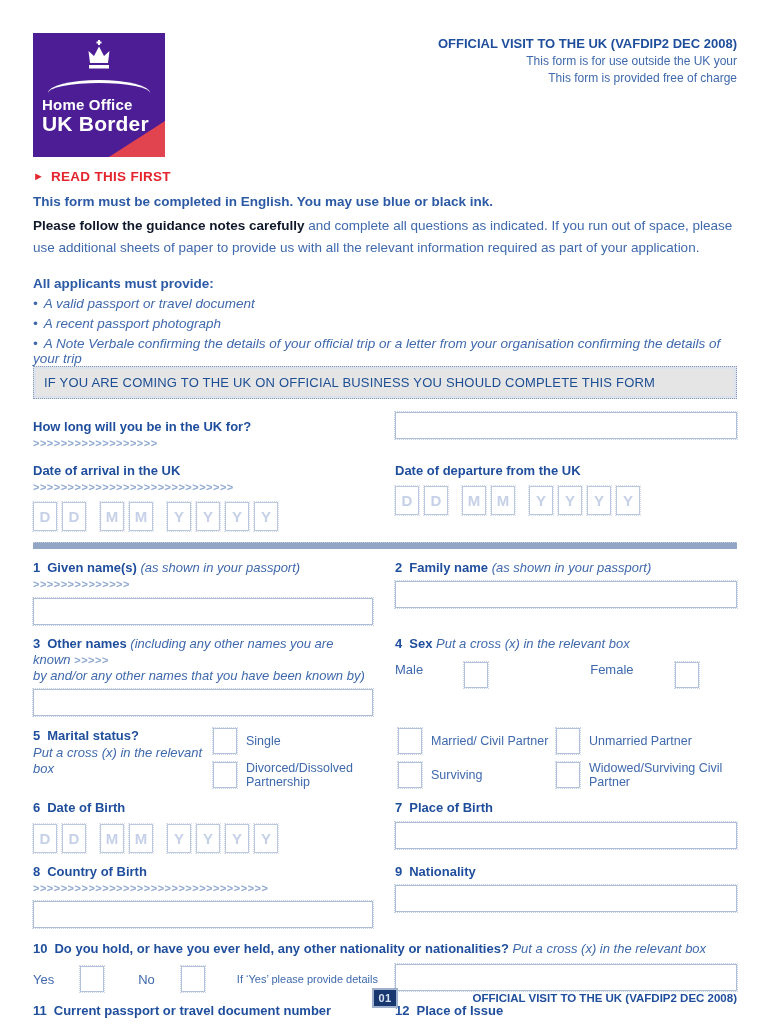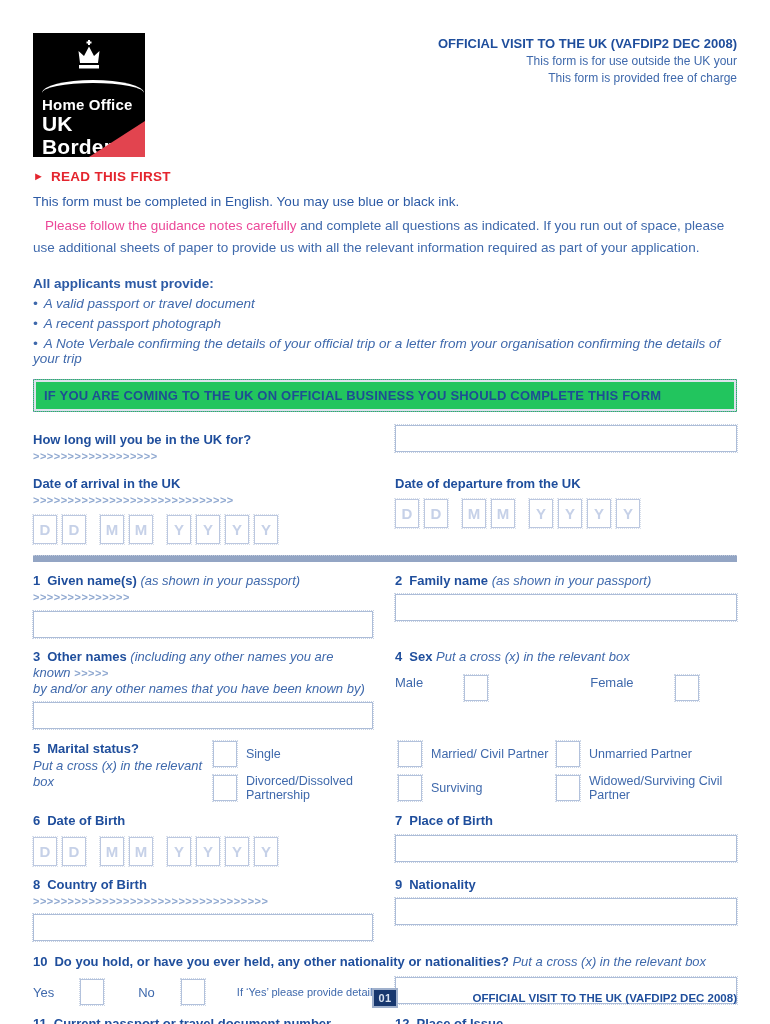--- a/index.html
+++ b/index.html
@@ -5,47 +5,47 @@
   * { margin:0; padding:0; box-sizing:border-box; }
   html,body { background:#e9e9e9; }
   .page {
     width:770px; height:1024px; background:#ffffff; position:relative;
     font-family:"Liberation Sans", sans-serif; padding:33px; overflow:hidden;
     margin:0 auto;
   }
   
   .header { display:flex; justify-content:space-between; align-items:flex-start; }
   .logo {
-    width:112px; height:124px; background:#000000; color:#fff;
+    width:132px; height:124px; background:#4c1d95; color:#fff;
     position:relative; padding:6px 9px; overflow:hidden; flex:0 0 auto;
   }
   .crown-wrap { text-align:center; height:36px; }
   .logo-arc { width:102px; height:13px; border-top:3px solid #fff;
     border-radius:50% 50% 0 0 / 100% 100% 0 0; margin:5px auto 3px; }
   .logo-dept { font-size:15px; font-weight:bold; letter-spacing:0.2px; }
   .logo-big { font-size:21px; font-weight:bold; line-height:1.08; letter-spacing:0.2px; }
   .logo-tri { position:absolute; right:0; bottom:0; width:0; height:0;
     border-bottom:36px solid #e2444f; border-left:56px solid transparent; }
   .header-text { text-align:right; padding-top:3px; }
   .h-title { font-size:13px; font-weight:bold; color:#1f4e9c; }
   .h-sub { font-size:12px; color:#3f69ac; margin-top:3px; }
   
   .read-first { margin-top:10px; }
   .rf-arrow { color:#e4252e; font-size:11px; margin-right:7px; vertical-align:1px; }
   .rf-label { color:#e4252e; font-size:13.5px; font-weight:bold; letter-spacing:0.3px; }
-  .bold-line { margin-top:9px; font-size:13.5px; font-weight:normal; color:#2c5aa5; }
+  .bold-line { margin-top:9px; font-size:13.5px; font-weight:bold; color:#2c5aa5; }
   .para { margin-top:6px; font-size:13.5px; color:#3f69ac; line-height:1.6; }
-  .para .b { font-weight:normal; color:#ec4899;margin-left:12px; }
+  .para .b { font-weight:bold; color:#0f172a; }
   .provide-heading { margin-top:18px; font-size:13.5px; font-weight:bold; color:#2c5aa5; }
   .bullet { margin-top:5px; font-size:13.5px; color:#3f69ac;font-style:italic; }
   .bullet .dot { margin-right:6px; }
   
-  .banner { margin-top:13px; background:#22c55e; border:1px dotted #8096ba;
+  .banner { background:#e5e5e5; border:1px dotted #8096ba;
     box-shadow:inset 0 0 0 2px #dde3ec; padding:8px 10px;
-    font-size:13px; font-weight:bold; color:#1d4e93; letter-spacing:0.2px; }
+    font-size:13px; font-weight:normal; color:#1d4e93; letter-spacing:0.2px; }
   
   .qrow { display:grid; grid-template-columns:340px 342px; column-gap:22px; margin-top:11px; }
   .qlabel { font-size:13px; font-weight:bold; color:#1f4e9c; line-height:1.25; }
   .qnum { margin-right:7px; }
   .qnote { font-style:italic; font-weight:normal; color:#3f69ac; }
   .chev { color:#8fa8d0; font-weight:bold; font-size:11px; letter-spacing:0.5px; white-space:nowrap; }
   .ibox { height:27px; background:#fff; border:1px solid #adbdd8;
     outline:1px dotted #c6d1e3; margin-top:5px; width:100%; }
   .dates { margin-top:7px; display:flex; align-items:center; }
   .dbox { width:24px; height:29px; border:1px solid #bcc8e0; outline:1px dotted #d8dfeb;

